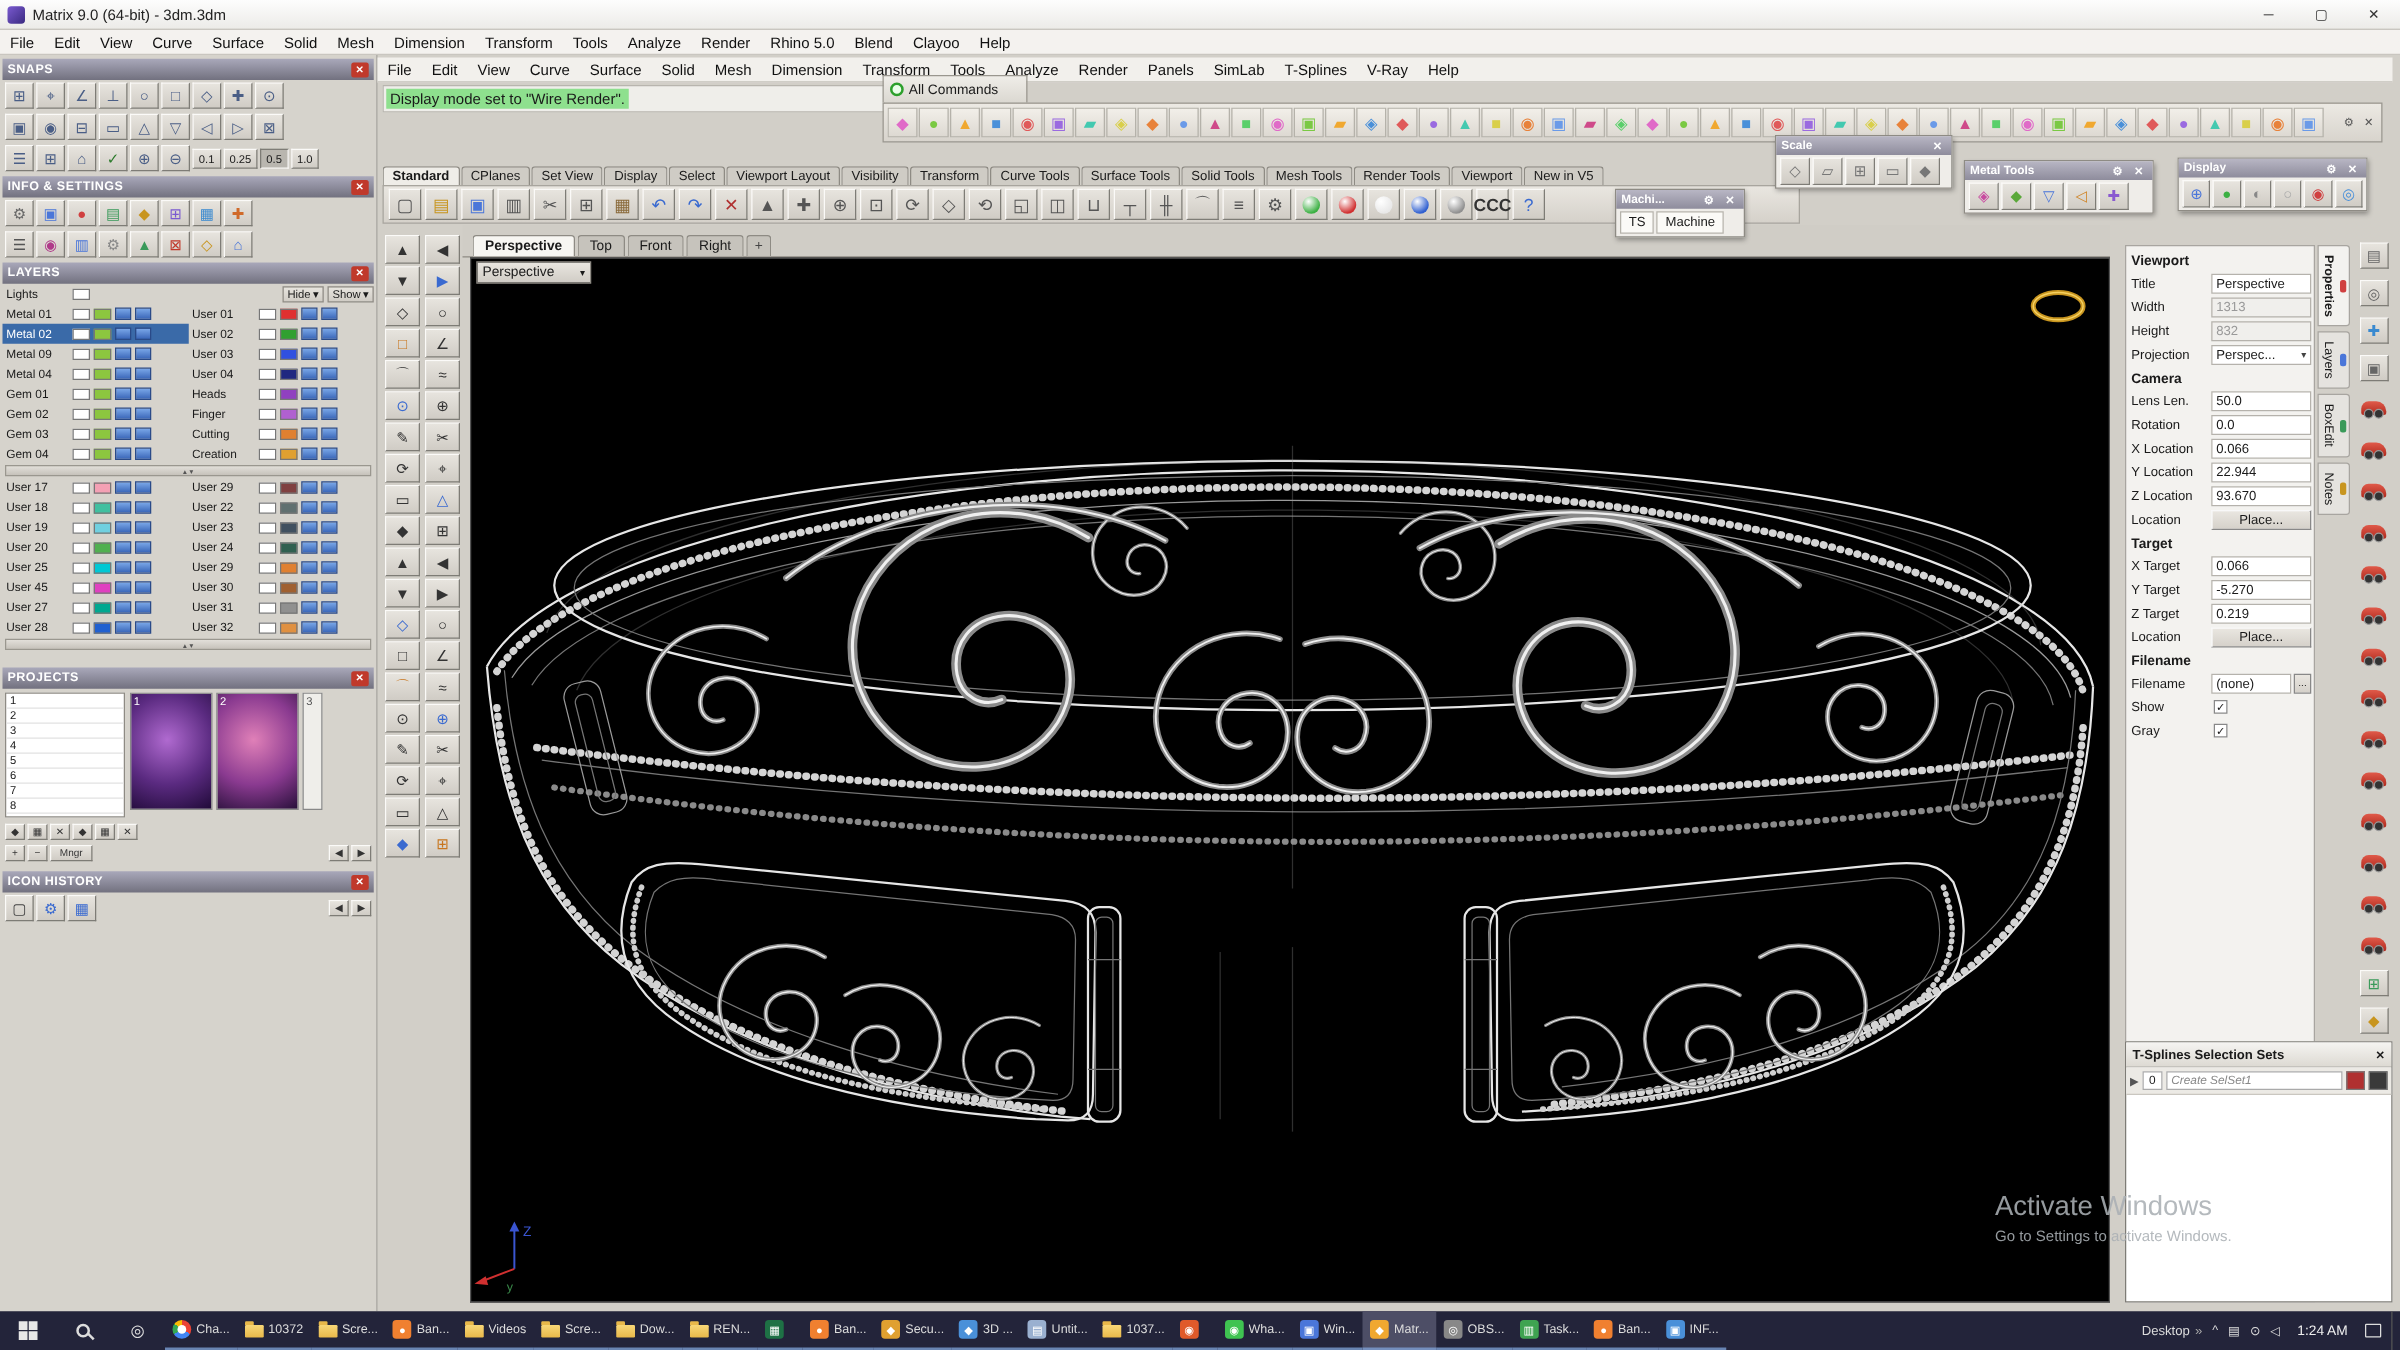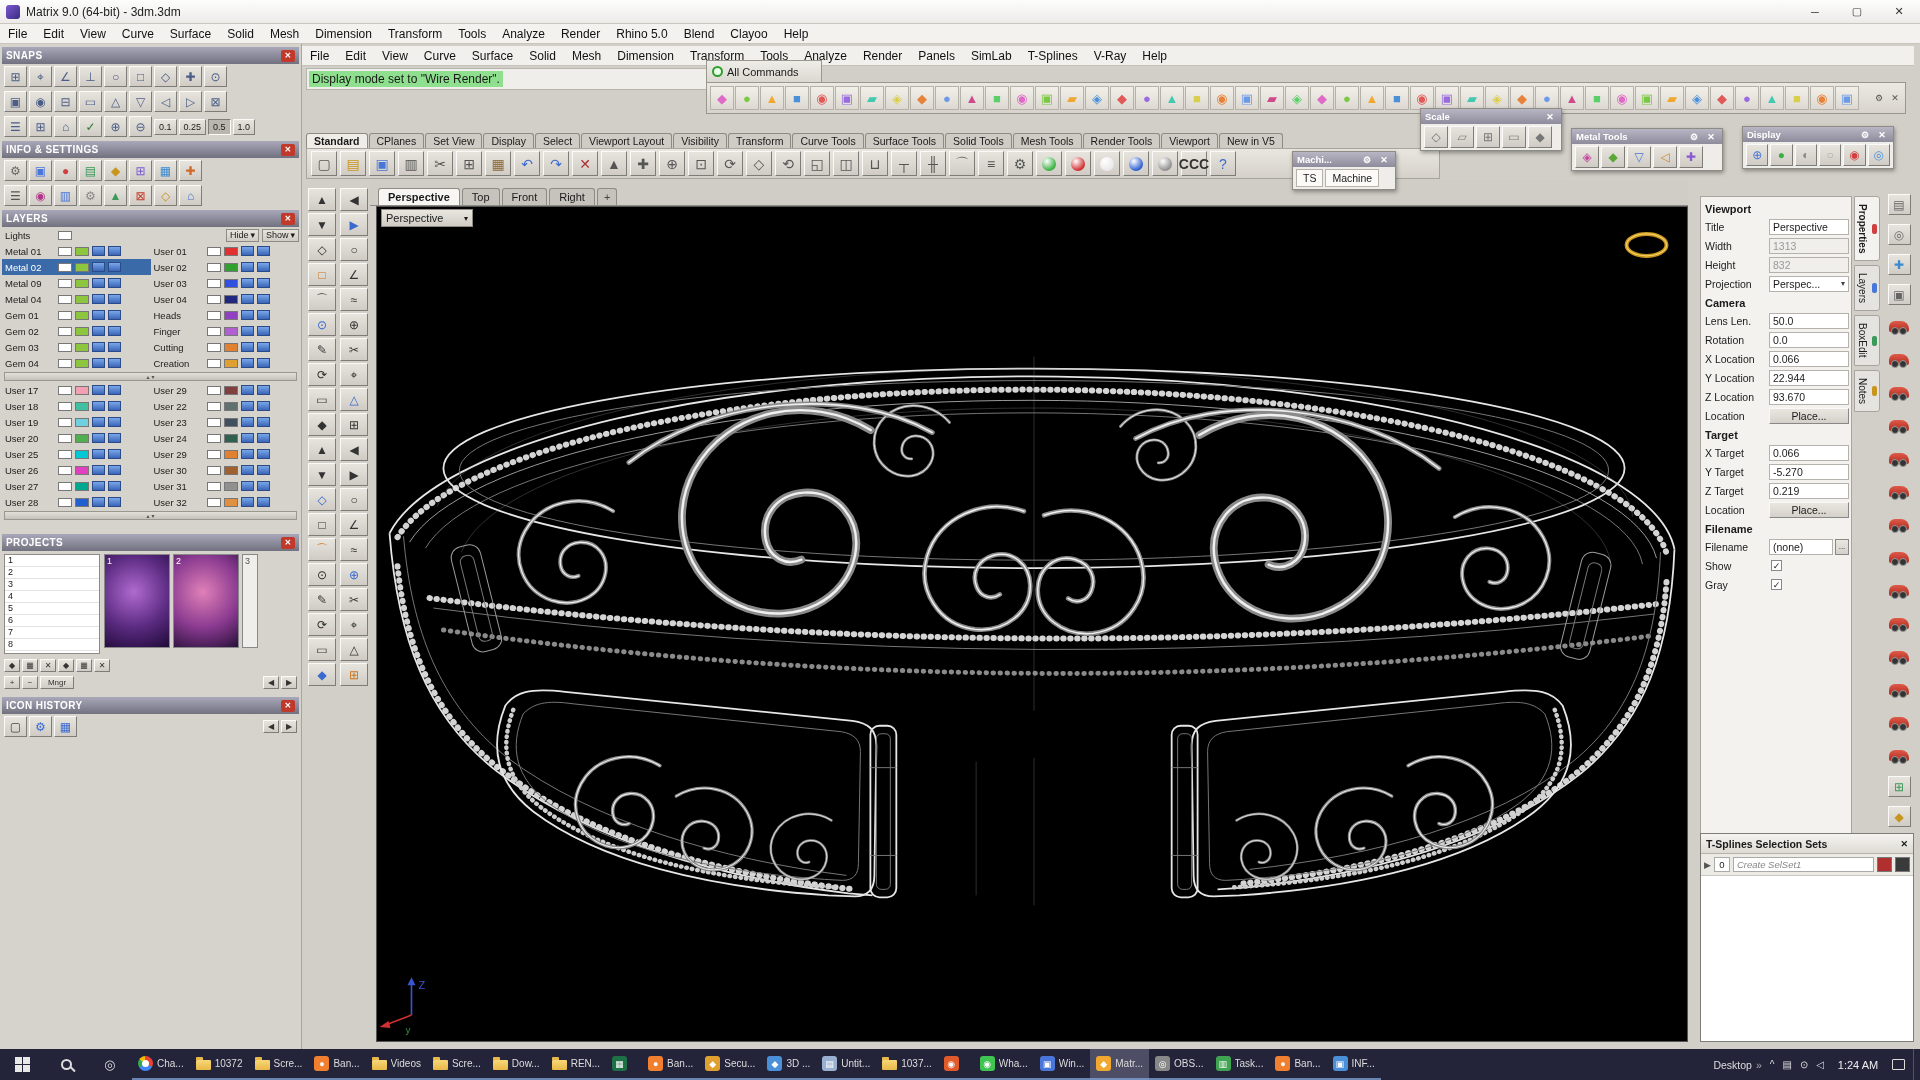--- a/index.html
+++ b/index.html
@@ -463,21 +463,21 @@
           <div class="mbtn"></div>
         </div>
         <div class="lrow">
           <div class="lname">User 29</div>
           <div class="chip" style="background: rgb(255, 255, 255);"></div>
           <div class="chip" style="background: rgb(224, 128, 48);"></div>
           <div class="mbtn"></div>
           <div class="mbtn"></div>
         </div>
         <div class="lrow">
-          <div class="lname">User 26</div>
+          <div class="lname">User 45</div>
           <div class="chip" style="background: rgb(255, 255, 255);"></div>
           <div class="chip" style="background: rgb(224, 64, 192);"></div>
           <div class="mbtn"></div>
           <div class="mbtn"></div>
         </div>
         <div class="lrow">
           <div class="lname">User 30</div>
           <div class="chip" style="background: rgb(255, 255, 255);"></div>
           <div class="chip" style="background: rgb(160, 96, 48);"></div>
           <div class="mbtn"></div>
@@ -1097,20 +1097,24 @@
       </div>
     <div id="ts-row">
       <span style="font-size:9px;color:#555">▶</span>
       <span id="ts-num">0</span>
       <span id="ts-input">Create SelSet1</span>
       <span class="ts-btn" style="background:#b03030"></span>
       <span class="ts-btn" style="background:#3a3a3a"></span>
     </div>
   </div>
 
+  <div class="abs" id="watermark">
+    <div id="wm1">Activate Windows</div>
+    <div id="wm2">Go to Settings to activate Windows.</div>
+  </div>
 
   <div class="abs" id="taskbar">
     <div class="tb-sys">
         <div class="winlogo">
           <span></span>
           <span></span>
           <span></span>
           <span></span>
         </div>
       </div>

